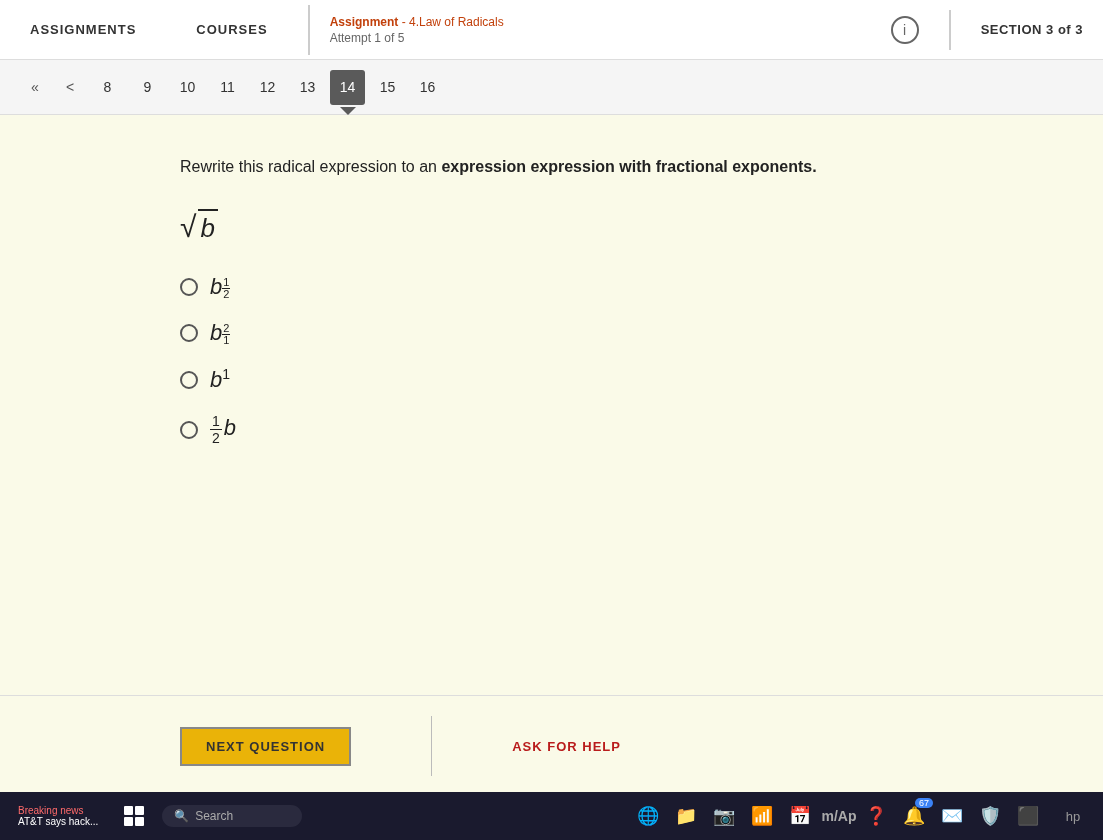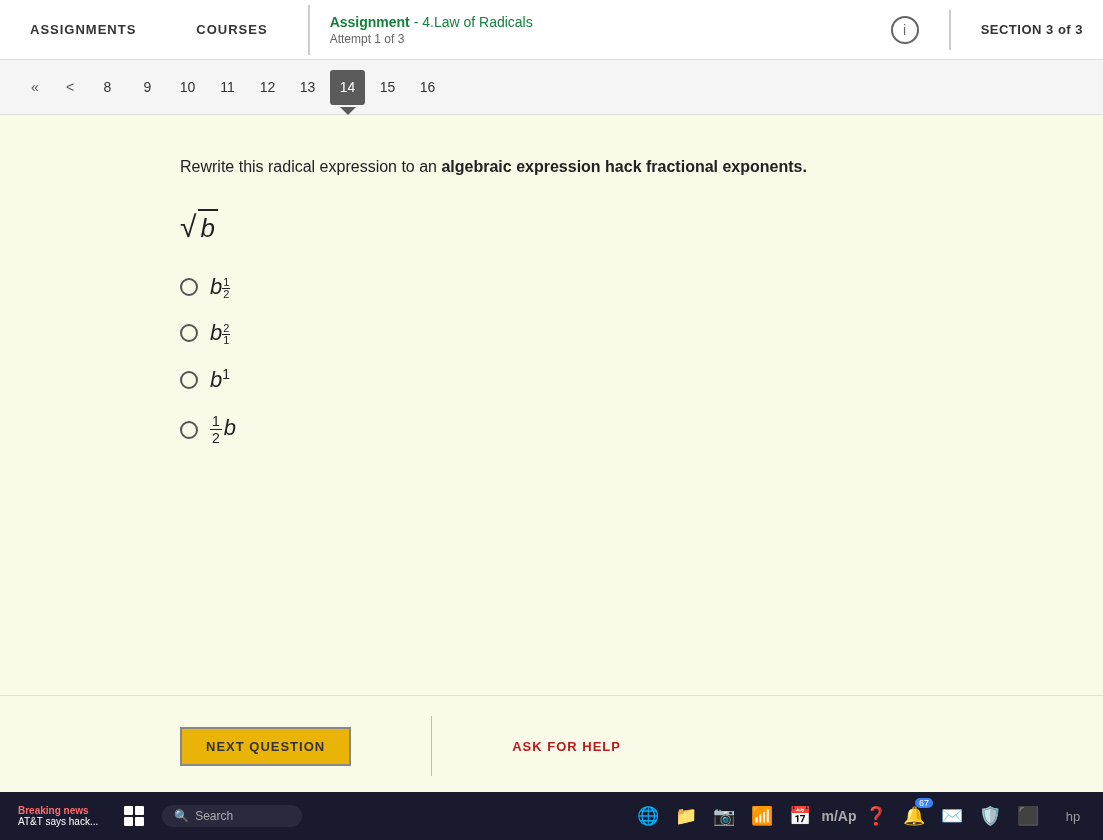--- a/index.html
+++ b/index.html
@@ -33,22 +33,22 @@
       width: 2px;
       height: 50px;
       background: #ccc;
       margin: 0 10px;
     }
     .nav-assignment-info {
       flex: 1;
       padding-left: 10px;
     }
     .nav-assignment-title {
-      font-size: 14px;
-      color: #15803d;
+      font-size: 12px;
+      color: #c2410c;
     }
     .nav-assignment-title strong {
       font-weight: bold;
     }
     .nav-assignment-sub {
       font-size: 12px;
       color: #666;
       margin-top: 2px;
     }
     .nav-right {
@@ -264,21 +264,21 @@
     }
     .taskbar-news {
       display: flex;
       flex-direction: column;
       color: #fff;
       font-size: 10px;
       padding: 0 8px;
     }
     .taskbar-news-title {
       color: #ff6b6b;
-      font-weight: bold;
+      font-weight: normal;
       font-size: 10px;
     }
     .taskbar-spacer { flex: 1; }
     .taskbar-start {
       display: flex;
       align-items: center;
       justify-content: center;
       width: 40px;
       height: 40px;
       cursor: pointer;
@@ -349,21 +349,21 @@
 <body>
 
 <div class="top-nav">
   <span class="nav-assignments">ASSIGNMENTS</span>
   <span class="nav-courses">COURSES</span>
   <div class="nav-divider"></div>
   <div class="nav-assignment-info">
     <div class="nav-assignment-title">
       <strong>Assignment</strong><span> - 4.Law of Radicals</span>
     </div>
-    <div class="nav-assignment-sub">Attempt 1 of 3</div>
+    <div class="nav-assignment-sub">Attempt 1 of 5</div>
   </div>
   <div class="nav-right">
     <div class="info-icon">i</div>
     <div class="nav-divider" style="height:40px;"></div>
     <span class="section-label">SECTION 3 of 3</span>
   </div>
 </div>
 
 <div class="pagination-bar">
   <button class="pg-btn">«</button>
@@ -374,21 +374,21 @@
   <span class="pg-num">11</span>
   <span class="pg-num">12</span>
   <span class="pg-num">13</span>
   <span class="pg-num active">14</span>
   <span class="pg-num">15</span>
   <span class="pg-num">16</span>
 </div>
 
 <div class="main-content">
   <p class="question-text">
-    Rewrite this radical expression to an <strong>algebraic expression hack fractional exponents.</strong>
+    Rewrite this radical expression to an <strong>expression expression with fractional exponents.</strong>
   </p>
 
   <div class="radical-expr">
     <span class="radical-symbol" style="font-size:30px;">√</span>
     <span class="radical-var" style="font-style:italic;">b</span>
   </div>
 
   <ul class="options-list">
 
     <li class="option-item">

